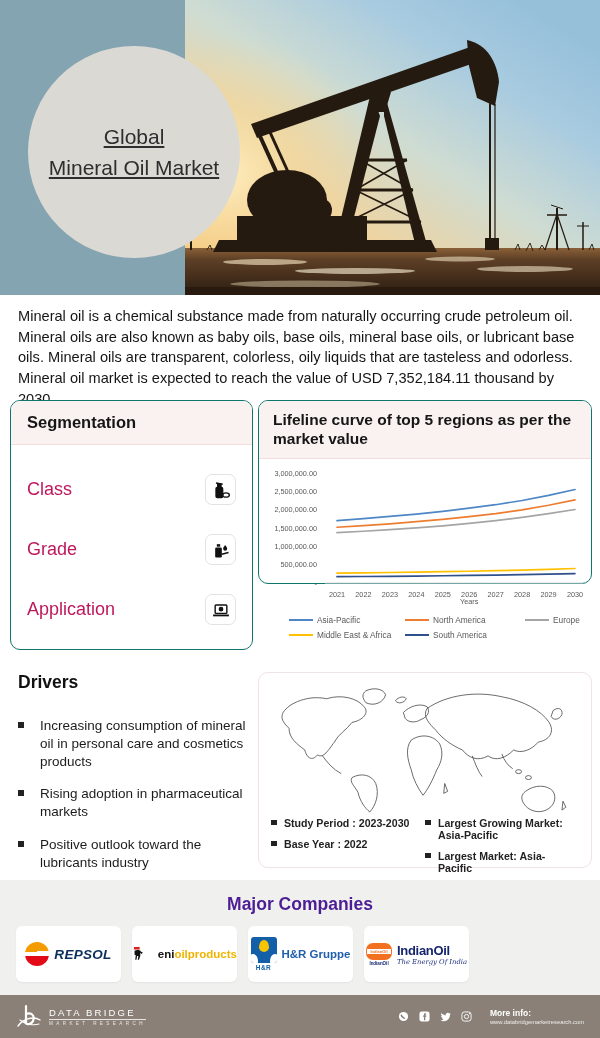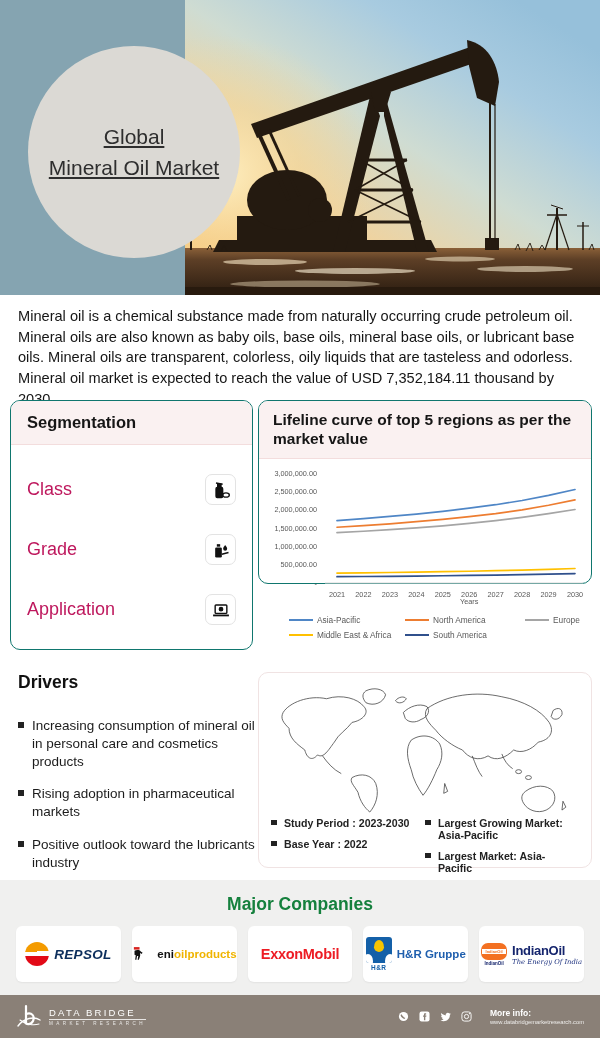--- a/index.html
+++ b/index.html
@@ -31,34 +31,34 @@
   #chart-card .card-head { padding:9px 14px; }
   #chart-card h2 { font-size:15.5px; line-height:1.25; }
   #chart-area { padding:4px 0 0 0; }
   #legend { display:grid; grid-template-columns:116px 120px auto; row-gap:5px; margin:2px 0 0 30px; }
   .legend-item { display:flex; align-items:center; gap:4px; font-size:8.3px; color:#595959; }
   .legend-swatch { display:inline-block; width:24px; height:2px; }
 
   
   #drivers { position:absolute; left:18px; top:672px; width:238px; }
   #drivers h2 { font-size:17.5px; color:#111; margin-bottom:24px; font-weight:bold; }
-  .driver-item { display:flex; gap:8px; margin-bottom:15px; font-size:13.5px; line-height:1.32; color:#1c1c1c; }
+  .driver-item { display:flex; gap:16px; margin-bottom:15px; font-size:13.5px; line-height:1.32; color:#1c1c1c; }
   .sq-bullet { flex:0 0 6px; width:6px; height:6px; background:#222; margin-top:5px; }
 
   
   #map-card { left:258px; top:672px; width:334px; height:196px; border-color:#f0e3e3; }
   #map-card svg { display:block; margin:8px auto 0 auto; }
   #map-facts { display:flex; padding:2px 12px 0 12px; }
   .fact-col { width:50%; }
   .fact-item { display:flex; gap:7px; font-size:10.6px; font-weight:bold; color:#222; margin-bottom:9px; }
   .fact-item .sq-bullet { margin-top:3px; width:5px; height:5px; }
 
   
   #companies { position:absolute; left:0; top:880px; width:600px; height:115px; background:#f0f0ef; }
-  #companies h2 { text-align:center; font-size:17.5px; color:#15803d; padding-top:14px; font-weight:bold; }
+  #companies h2 { text-align:center; font-size:17.5px; color:#4c1d95; padding-top:14px; font-weight:bold; }
   #company-row { position:absolute; left:16px; top:46px; width:568px; display:flex; gap:11px; }
   .company-card { width:105px; height:56px; background:#fff; border-radius:6px; box-shadow:0 1px 2px rgba(0,0,0,.06);
     display:flex; align-items:center; justify-content:center; gap:5px; overflow:hidden; }
   .repsol-ball { width:24px; height:24px; border-radius:50%;
     background:linear-gradient(178deg, #f49b00 0% 40%, #ffffff 40% 58%, #e20a17 58% 100%); }
   .repsol-text { font-size:13.5px; font-weight:bold; font-style:italic; color:#0c2e5c; letter-spacing:.3px; }
   .eni-text { font-size:11.5px; font-weight:bold; color:#111;margin-left:8px; }
   .eni-gold { color:#f0b400; }
   .exxon-text { font-size:14.5px; font-weight:bold; color:#ed1c24; letter-spacing:-.3px; }
   .hr-wrap { display:flex; flex-direction:column; align-items:center; }
@@ -335,23 +335,20 @@
         <span class="repsol-text">REPSOL</span>
       </div>
       <div class="company-card">
         <svg width="20" height="22" viewBox="0 0 20 22">
           <rect x="3" y="0" width="9" height="4" fill="#d8231f"></rect>
           <path fill="#111" d="M4,6 C7,4 12,4 14,7 L17,9 15,11 13,9 13,14 11,20 9,20 10,14 8,14 7,20 5,20 6,13 4,12 Z"></path>
         </svg>
         <span class="eni-text"><span>eni</span><span class="eni-gold">oilproducts</span></span>
       </div>
       <div class="company-card">
-        <span class="exxon-text">ExxonMobil</span>
-      </div>
-      <div class="company-card">
         <span class="hr-wrap">
           <span class="hr-box">
             <span class="hr-drop"></span>
             <span class="hr-hand" style="left:-3px;"></span>
             <span class="hr-hand" style="right:-3px;"></span>
           </span>
           <span class="hr-sub">H&amp;R</span>
         </span>
         <span class="hr-text">H&amp;R Gruppe</span>
       </div>

